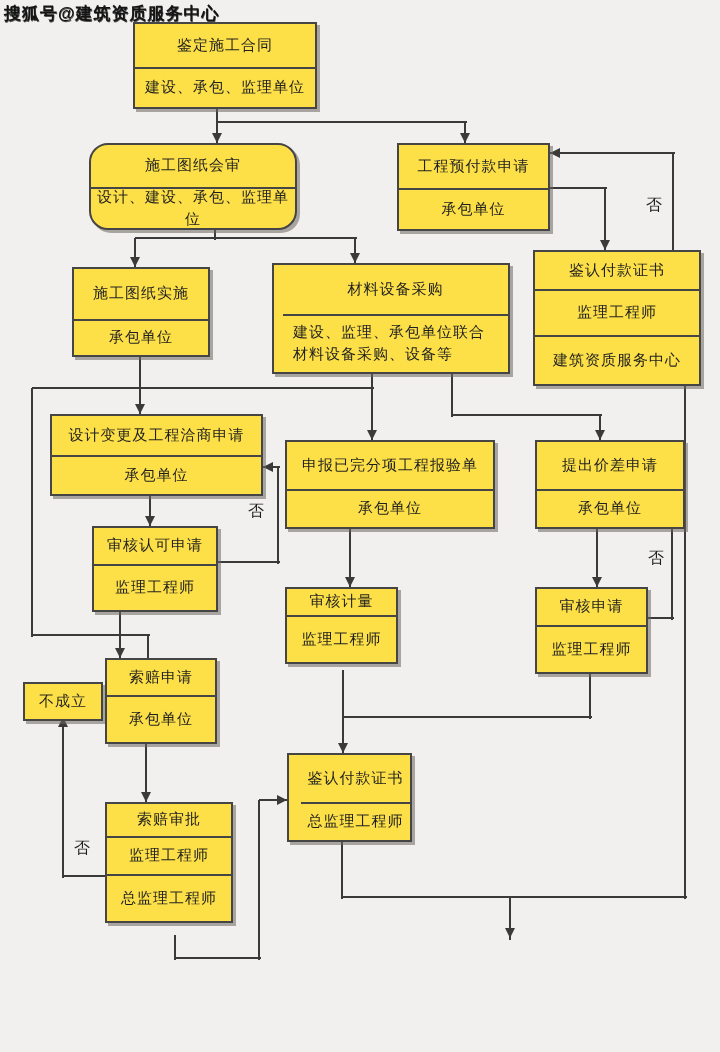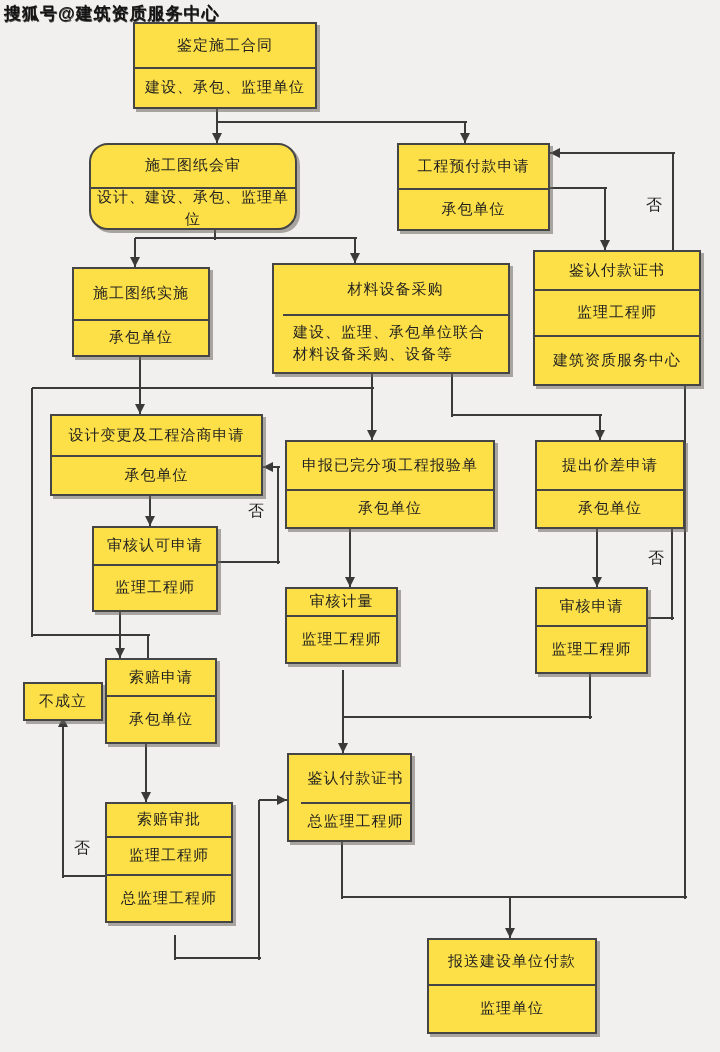--- a/index.html
+++ b/index.html
@@ -171,21 +171,17 @@
     </div>
     <div class="fbox" style="left: 287px; top: 753px; width: 125px; padding-left: 12px;">
       <div class="frow" style="height: 47px;">鉴认付款证书</div>
       <div class="frow" style="height: 38px;">总监理工程师</div>
     </div>
     <div class="fbox" style="left: 105px; top: 802px; width: 128px;">
       <div class="frow" style="height: 32px;">索赔审批</div>
       <div class="frow" style="height: 38px;">监理工程师</div>
       <div class="frow" style="height: 47px;">总监理工程师</div>
     </div>
-    <div class="fbox" style="left: 427px; top: 938px; width: 170px;">
-      <div class="frow" style="height: 44px;">报送建设单位付款</div>
-      <div class="frow" style="height: 48px;">监理单位</div>
-    </div>
     <div class="lineLabel" style="left: 644px; top: 195px;">否</div>
     <div class="lineLabel" style="left: 246px; top: 501px;">否</div>
     <div class="lineLabel" style="left: 646px; top: 548px;">否</div>
     <div class="lineLabel" style="left: 72px; top: 838px;">否</div>
   </div>
 
 </body></html>

